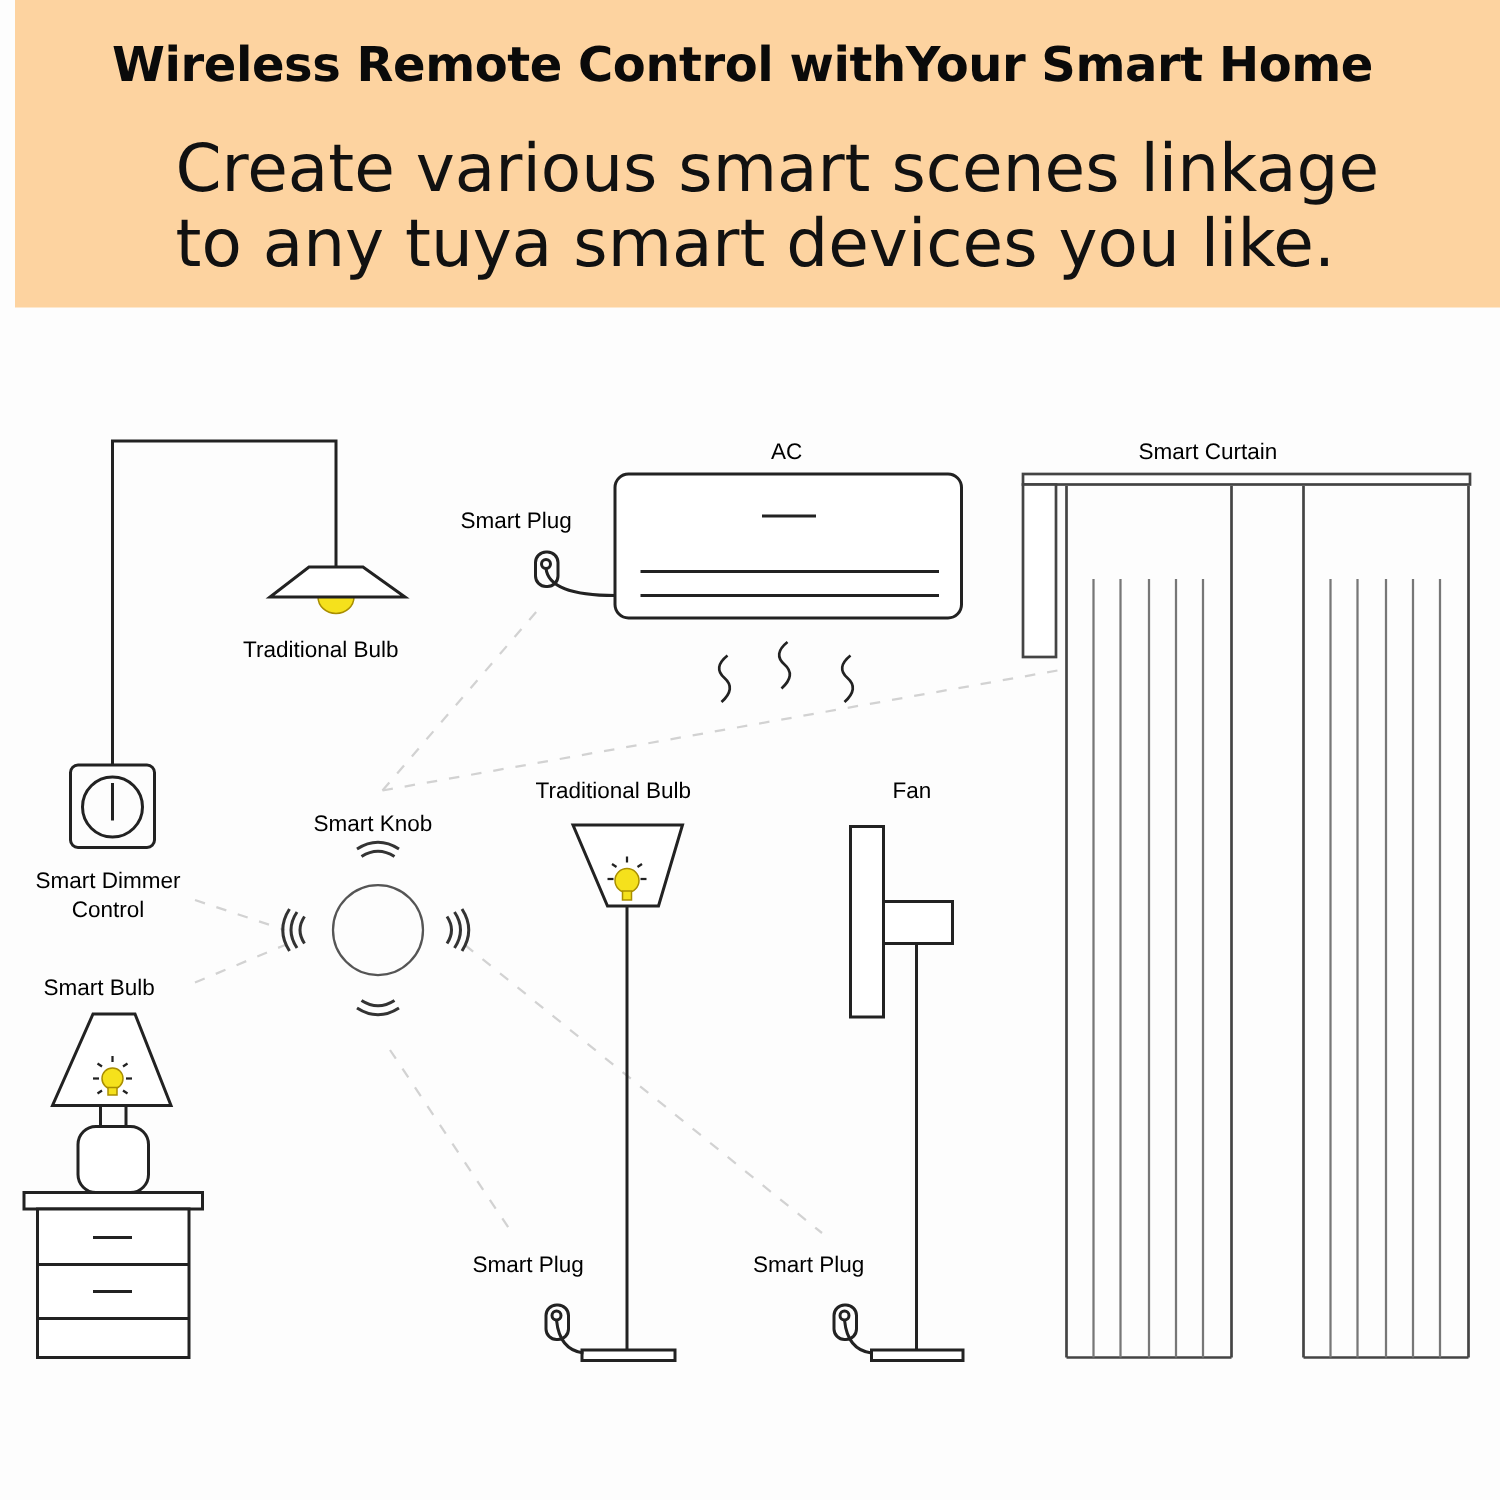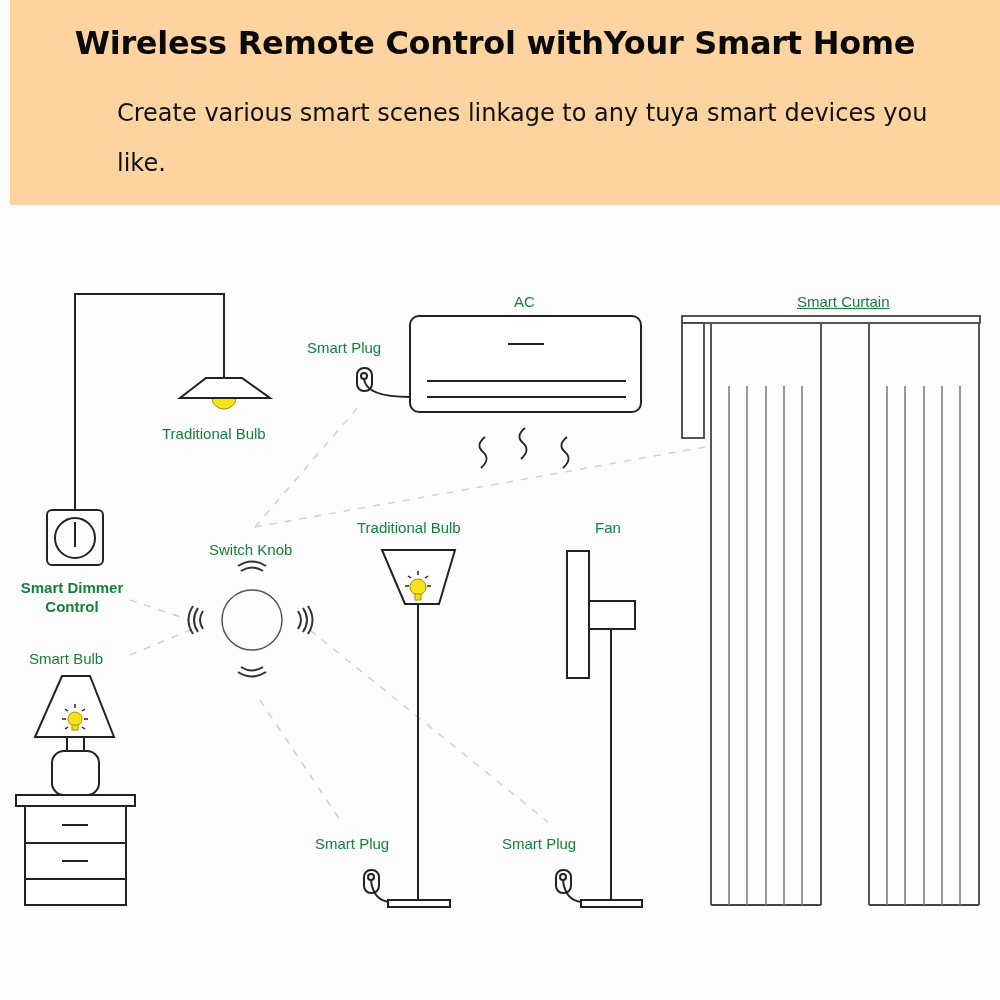--- a/index.html
+++ b/index.html
@@ -1,21 +1,21 @@
 <!DOCTYPE html>
 <html><head>
 <meta charset="utf-8">
 <style>
   html, body { margin: 0; padding: 0; }
   body { width: 1000px; height: 1000px; background: #fdfdfd; position: relative; overflow: hidden; font-family: "Liberation Sans", sans-serif; }
   .banner { position: absolute; left: 10px; top: 0; width: 990px; height: 205px; background: #fdd3a0; }
   .banner-title { position: absolute; left: 0; top: 24px; width: 1010px; text-align: center; font-family: "DejaVu Sans", sans-serif; font-weight: bold; font-size: 32px; color: #0a0a0a; letter-spacing: -0.3px; margin-left: -10px; }
-  .banner-sub { position: absolute; left: 117px; top: 88px; width: 860px; font-family: "DejaVu Sans", sans-serif; font-size: 24px; line-height: 50px; color: #111; }
+  .banner-sub { position: absolute; left: 117px; top: 88px; width: 860px; font-family: "DejaVu Sans", sans-serif; font-size: 44px; line-height: 50px; color: #111; }
   .diagram { position: absolute; left: 0; top: 0; width: 1000px; height: 1000px; }
-  .lbl { position: absolute; font-size: 15px; color: #15803d; white-space: nowrap; text-align: center; line-height: 19px; }
+  .lbl { position: absolute; font-size: 15px; color: #000000; white-space: nowrap; text-align: center; line-height: 19px; }
 </style>
 </head>
 <body>
 
 <div class="banner"></div>
 <div class="banner-title">Wireless Remote Control withYour Smart Home</div>
 <div class="banner-sub">Create various smart scenes linkage to any tuya smart devices you like.</div>
 
 <svg class="diagram" viewBox="0 0 1000 1000" xmlns="http://www.w3.org/2000/svg">
 
@@ -145,25 +145,25 @@
     <rect x="581" y="900" width="61" height="7"></rect>
   </g>
   <g stroke="#222" stroke-width="2" fill="none">
     <rect x="556" y="870" width="15" height="23" rx="7"></rect>
     <circle cx="563" cy="877" r="3"></circle>
     <path d="M563,880 q2,20 18,22"></path>
   </g>
 </svg>
 
 <div class="lbl" style="left:162px; top:424px;">Traditional Bulb</div>
-<div class="lbl" style="left:12px; top:578px; width:120px;font-weight:bold;">
+<div class="lbl" style="left:12px; top:578px; width:120px;">
   <div>Smart Dimmer</div>
   <div>Control</div>
 </div>
 <div class="lbl" style="left:29px; top:649px;text-align:right;">Smart Bulb</div>
-<div class="lbl" style="left:209px; top:540px;">Switch Knob</div>
+<div class="lbl" style="left:209px; top:540px;">Smart Knob</div>
 <div class="lbl" style="left:514px; top:292px;">AC</div>
 <div class="lbl" style="left:307px; top:338px;">Smart Plug</div>
-<div class="lbl" style="left:797px; top:292px;text-decoration:underline;">Smart Curtain</div>
+<div class="lbl" style="left:759px; top:292px;">Smart Curtain</div>
 <div class="lbl" style="left:357px; top:518px;">Traditional Bulb</div>
 <div class="lbl" style="left:595px; top:518px;text-align:right;">Fan</div>
 <div class="lbl" style="left:315px; top:834px;">Smart Plug</div>
 <div class="lbl" style="left:502px; top:834px;">Smart Plug</div>
 
 </body></html>

